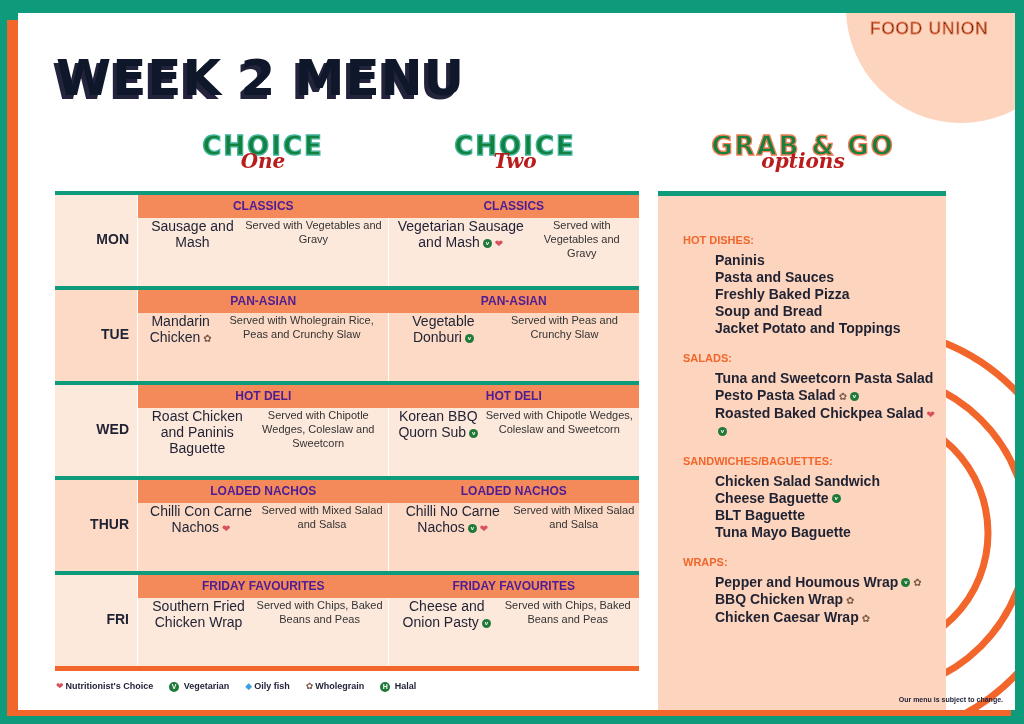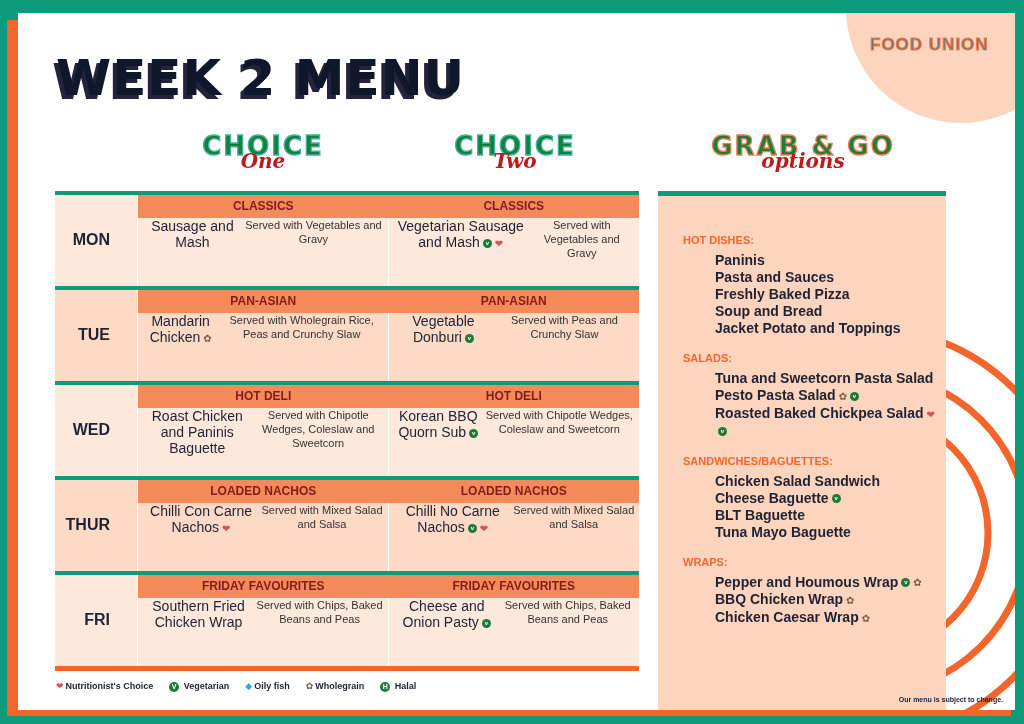--- a/index.html
+++ b/index.html
@@ -4,39 +4,39 @@
 <style>
   * { box-sizing: border-box; margin: 0; padding: 0; }
   html, body { width: 1024px; height: 724px; overflow: hidden; background: #0d9b7c; }
   body { position: relative; font-family: "Liberation Sans", "DejaVu Sans", sans-serif; }
 
   .frame-teal { position: absolute; left: 0; top: 0; width: 1024px; height: 724px; background: #0d9b7c; }
   .frame-orange { position: absolute; left: 7px; top: 20px; width: 1004px; height: 696px; background: #f2662b; }
   .page { position: absolute; left: 18px; top: 13px; width: 997px; height: 697px; background: #ffffff; overflow: hidden; }
 
   .deco-circle { position: absolute; left: 828px; top: -120px; width: 230px; height: 230px; border-radius: 50%; background: #fdd4bd; }
-  .brand { position: absolute; left: 852px; top: 22px; font-size: 17px; font-weight: bold; color: #737373; letter-spacing: 1px;
+  .brand { position: absolute; left: 852px; top: 6px; font-size: 17px; font-weight: normal; color: #000000; letter-spacing: 1px;
            -webkit-text-stroke: 1px #f07c52; }
   .arcs { position: absolute; left: 600px; top: 260px; }
 
   .title { position: absolute; left: 38px; top: 36px; font-size: 50px; font-weight: 900; color: #0f172a; letter-spacing: 1px;
            text-shadow: -4px 4px 0 #23243b; font-family: "DejaVu Sans", sans-serif; }
 
   .col-head { position: absolute; text-align: center; }
   .col-head .top { font-size: 26px; letter-spacing: 2px; color: #15803d; -webkit-text-stroke: 1.3px #3fb59c; font-family: "DejaVu Sans", sans-serif; font-weight: bold; }
   .col-head .script { font-family: "DejaVu Serif", serif; font-style: italic; font-weight: bold; font-size: 20px; color: #b91c1c; margin-top: -12px; }
   .col-head.gg .top { -webkit-text-stroke: 1.3px #f07c52; }
 
   .menu-table { position: absolute; left: 37px; top: 178px; width: 584px; }
   .day-row { position: relative; height: 95px; background: #fde8dc; border-top: 4px solid #0d9b7c; }
   .day-row.alt { background: #fcdac6; }
-  .day-label { position: absolute; left: 0; top: 0; width: 83px; height: 91px; padding-top: 36px; padding-right: 27px; text-align: right;
-               font-size: 16px; font-weight: bold; color: #1f2233; border-right: 1px solid #fff; }
+  .day-label { position: absolute; left: 0; top: 0; width: 83px; height: 91px; padding-top: 36px; padding-right: 8px; text-align: right;
+               font-size: 14px; font-weight: bold; color: #1f2233; border-right: 1px solid #fff; }
   .cat-bar { position: absolute; left: 83px; top: 0; width: 501px; height: 23px; background: #f48a5a; display: flex; }
-  .cat-bar div { flex: 1; text-align: center; color: #7f1d1d; font-weight: bold; font-size: 12px; line-height: 23px; }
+  .cat-bar div { flex: 1; text-align: center; color: #4c1d95; font-weight: bold; font-size: 12px; line-height: 23px; }
   .dishes { position: absolute; left: 83px; top: 23px; width: 501px; height: 68px; display: flex; }
   .dish { flex: 1; text-align: center; display: flex; flex-direction: row; justify-content: center; padding: 0 4px; }
   .dish + .dish { border-left: 1px solid #fff; }
   .dish .name { font-size: 14px; color: #1f2233; font-weight: 500; }
   .dish .desc { font-size: 11px; color: #333; line-height: 14px; }
   .menu-bottom { height: 5px; background: #f2662b; }
 
   .badge { display: inline-block; vertical-align: middle; margin-left: 3px; }
   .badge.v { width: 9px; height: 9px; border-radius: 50%; background: #1f7a3a; color: #fff; font-size: 6px; line-height: 9px; text-align: center; font-weight: bold; }
   .badge.heart { color: #d8505a; font-size: 10px; }

